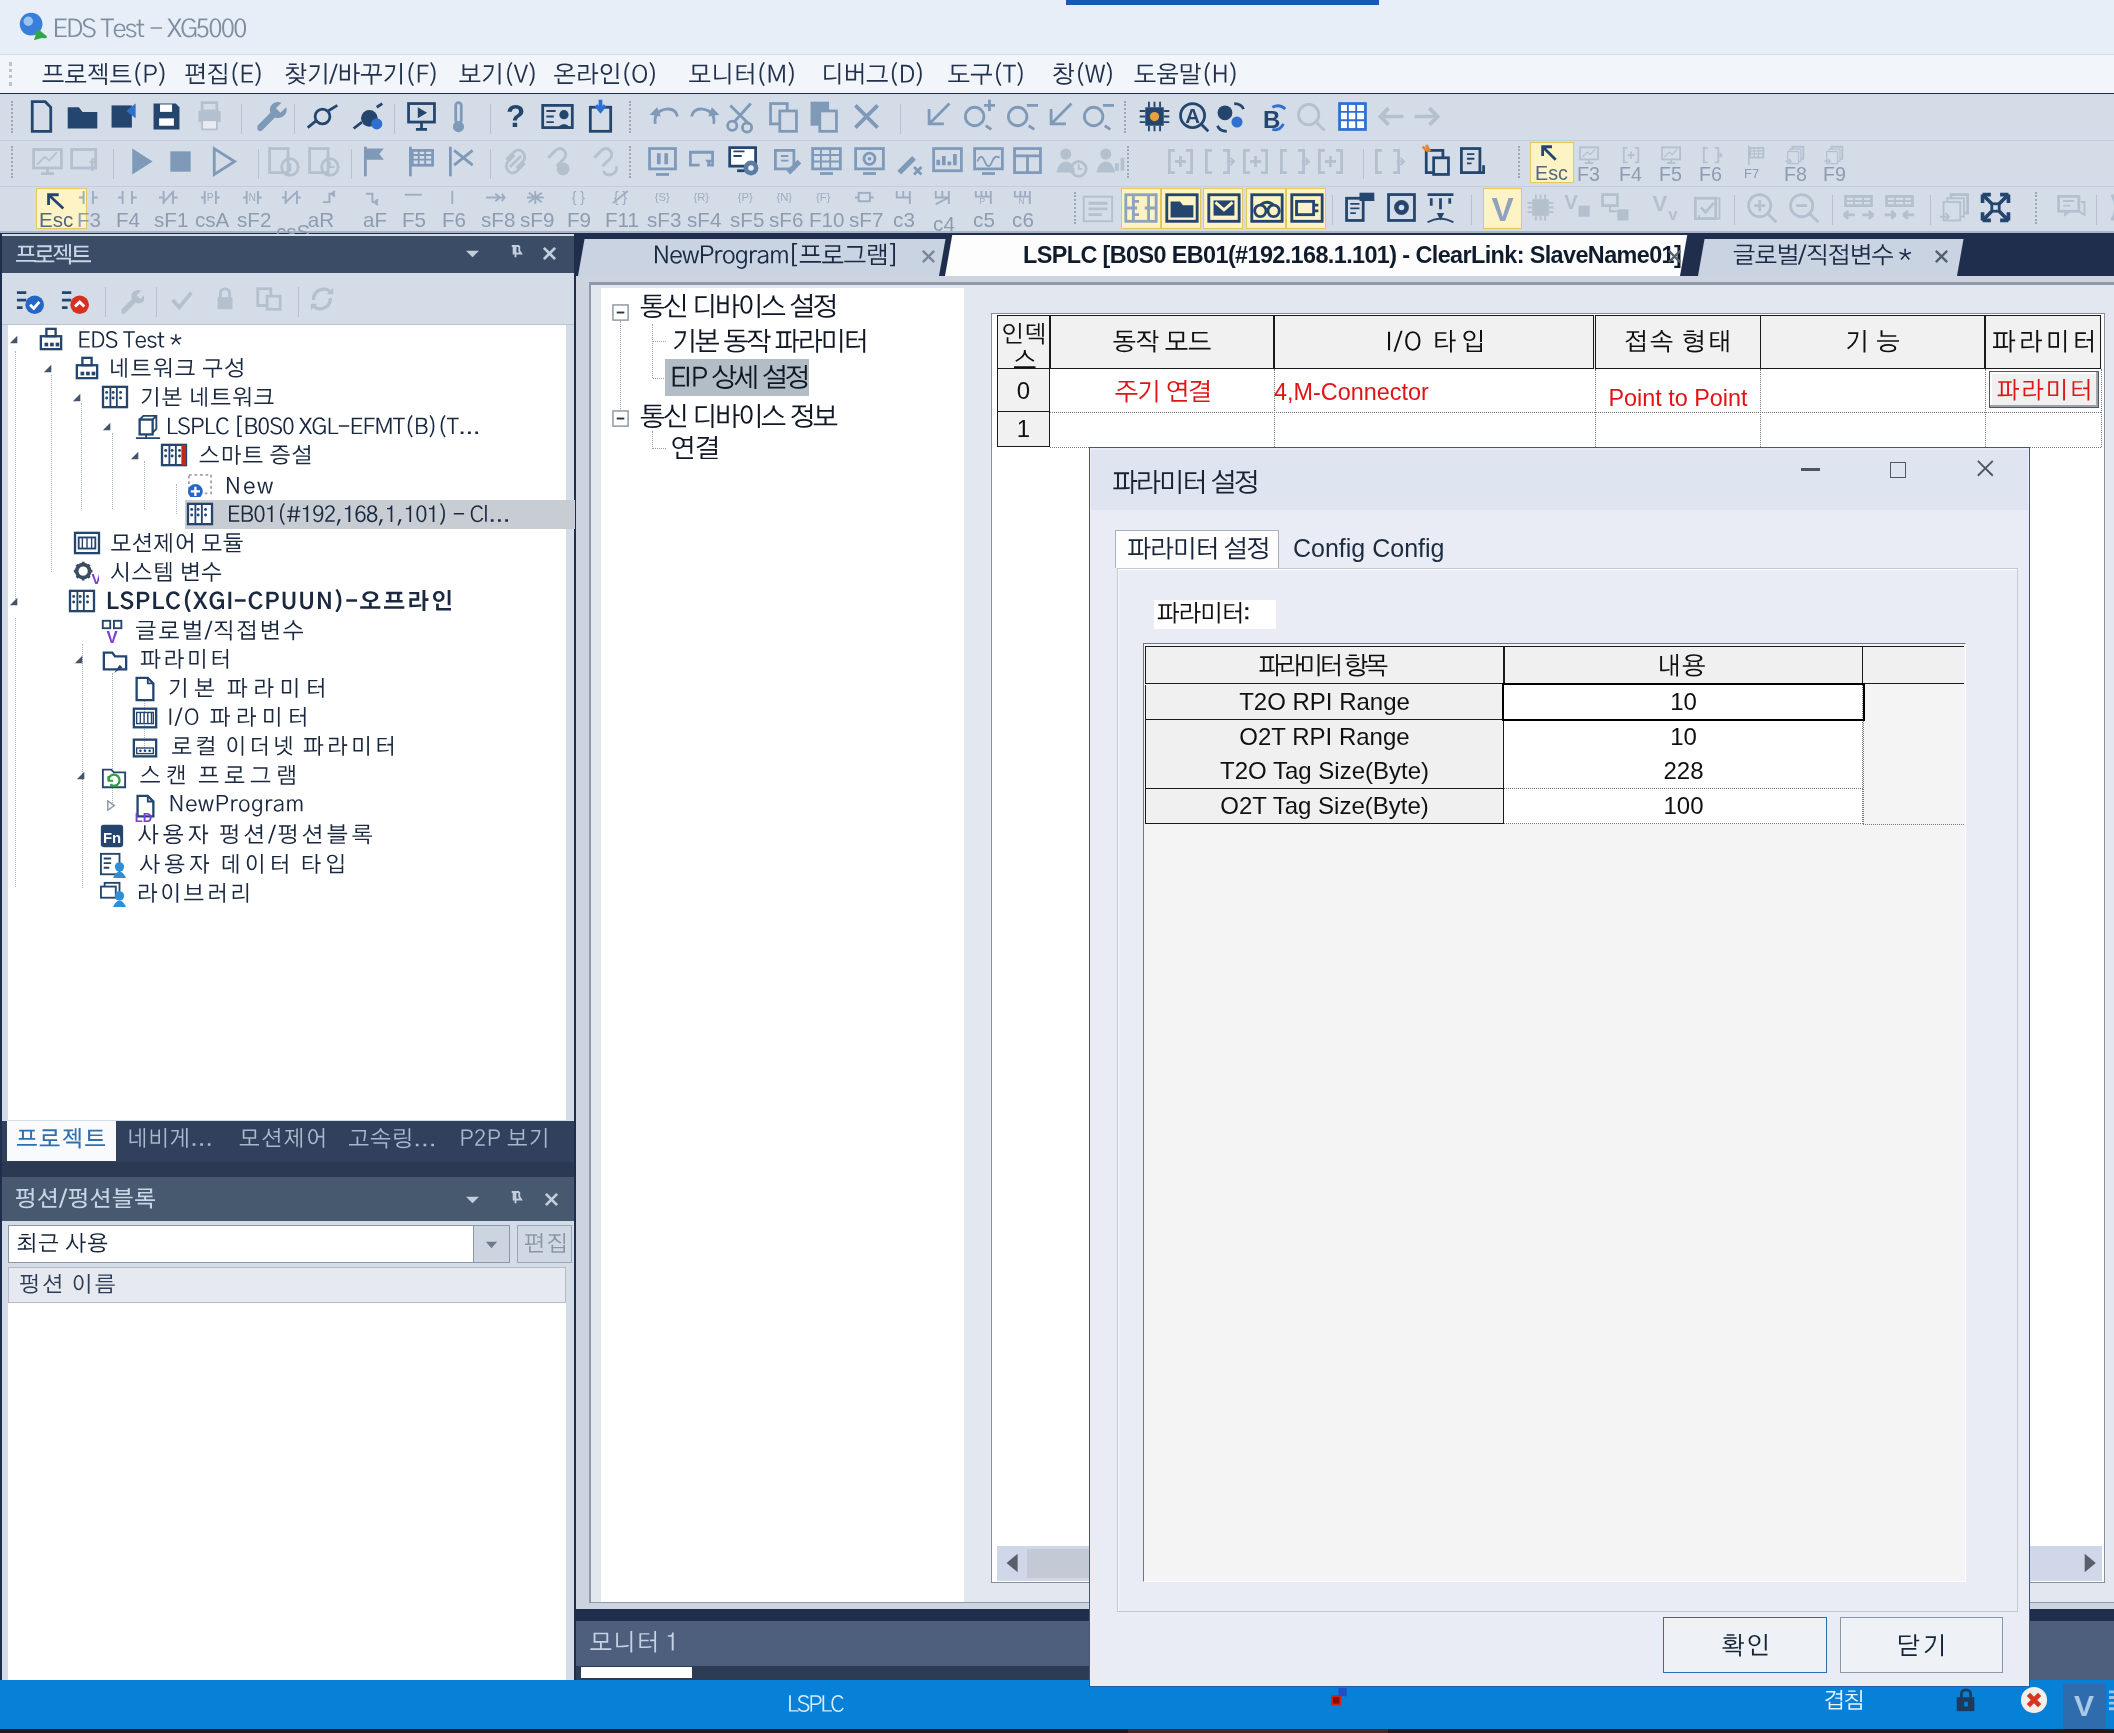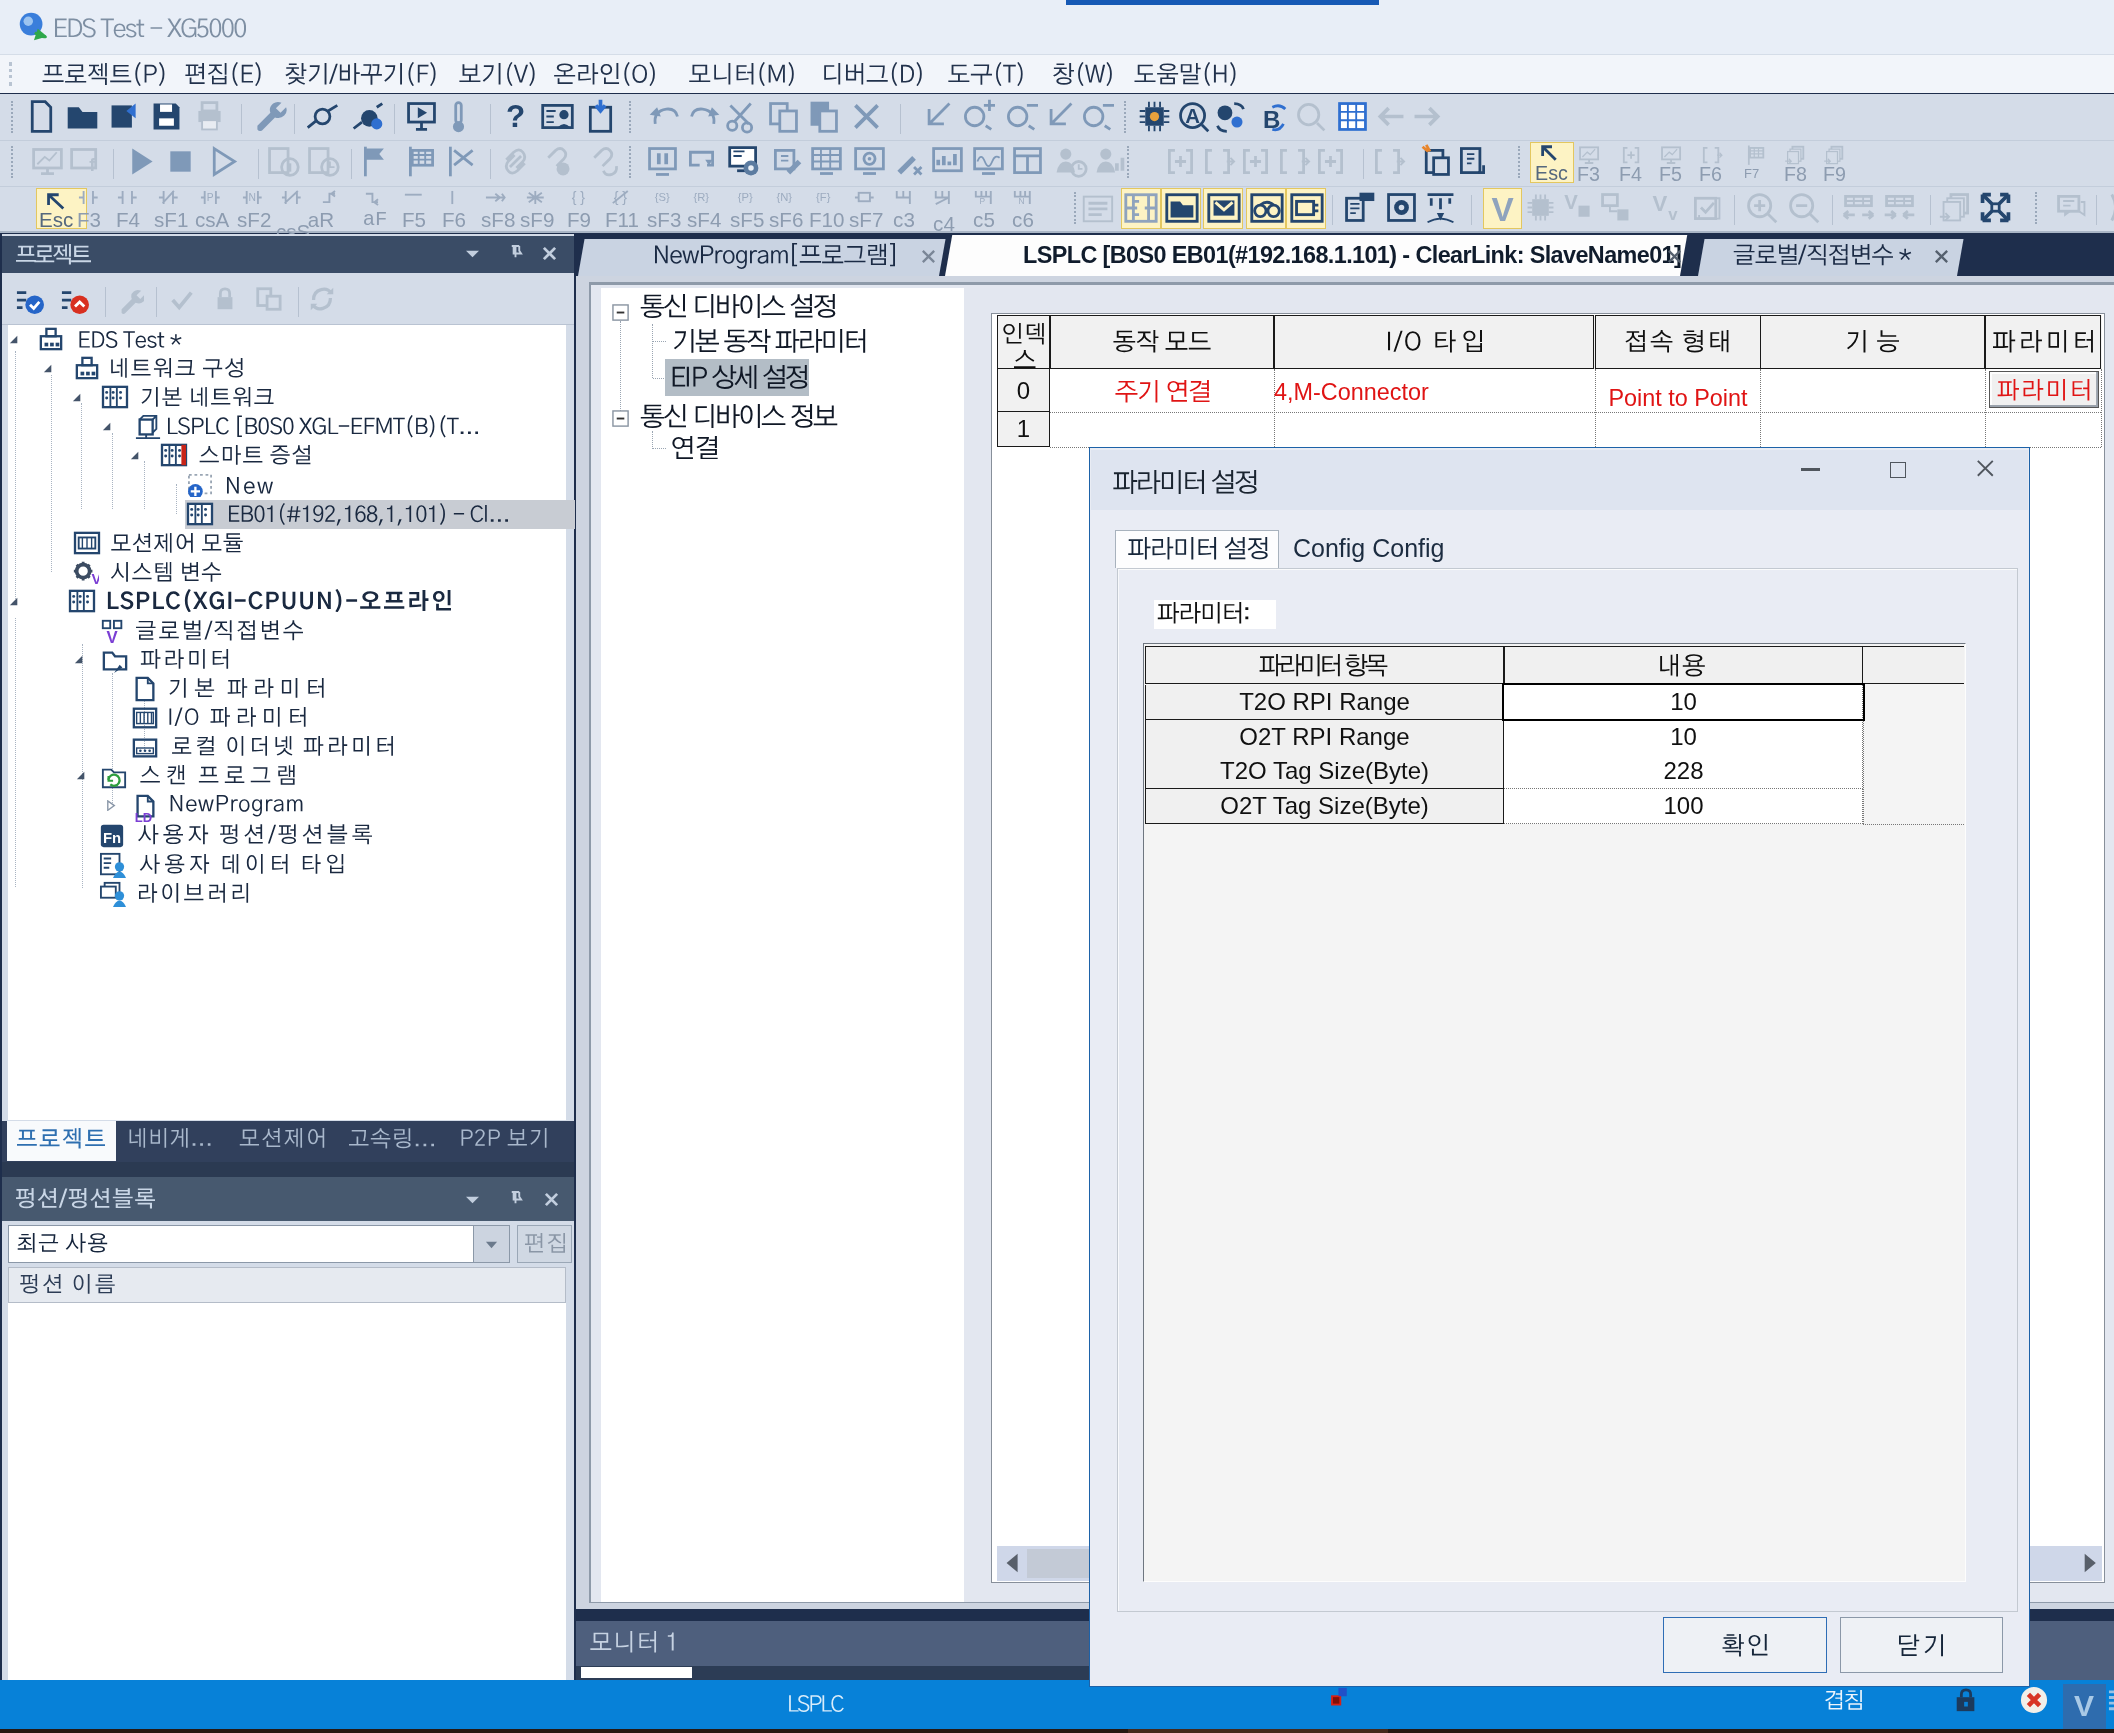--- a/index.html
+++ b/index.html
@@ -432,21 +432,21 @@
       <path d="M1 9 h4 M5 2 v14 M17 2 v14 M17 9 h4 M4 15 L18 2" stroke="#9dacc0" stroke-width="2" fill="none"></path>
     </svg>
     <div style="position:absolute;left:276px;top:204px;width:32px;text-align:center;font-size:20.6px;line-height:31px;color:#8d9cb0;font-weight:normal;white-space:nowrap;margin-top:12px;">csS</div>
     <svg style="position:absolute;left:321px;top:189px" width="20.6" height="17" viewBox="0 0 22 18">
       <path d="M2 14 h7 v-9 h6 m-4 0 l4 -3 m-4 3 l4 3" stroke="#9dacc0" stroke-width="2" fill="none"></path>
     </svg>
     <div style="position:absolute;left:305px;top:204px;width:32px;text-align:center;font-size:20.6px;line-height:31px;color:#8d9cb0;font-weight:normal;white-space:nowrap;">aR</div>
     <svg style="position:absolute;left:364px;top:189px" width="20.6" height="17" viewBox="0 0 22 18">
       <path d="M2 5 h7 v9 h6 m-4 0 l4 -3 m-4 3 l4 3" stroke="#9dacc0" stroke-width="2" fill="none"></path>
     </svg>
-    <div style="position:absolute;left:359px;top:204px;width:32px;text-align:center;font-size:20.6px;line-height:31px;color:#8d9cb0;font-weight:normal;white-space:nowrap;font-family:Liberation Mono, monospace;">aF</div>
+    <div style="position:absolute;left:359px;top:204px;width:32px;text-align:center;font-size:20.6px;line-height:31px;color:#8d9cb0;font-weight:normal;white-space:nowrap;">aF</div>
     <svg style="position:absolute;left:403px;top:189px" width="20.6" height="17" viewBox="0 0 22 18">
       <path d="M2 6 h18" stroke="#9dacc0" stroke-width="2"></path>
     </svg>
     <div style="position:absolute;left:398px;top:204px;width:32px;text-align:center;font-size:20.6px;line-height:31px;color:#8d9cb0;font-weight:normal;white-space:nowrap;">F5</div>
     <svg style="position:absolute;left:442px;top:189px" width="20.6" height="17" viewBox="0 0 22 18">
       <path d="M11 2 v14" stroke="#9dacc0" stroke-width="2"></path>
     </svg>
     <div style="position:absolute;left:438px;top:204px;width:32px;text-align:center;font-size:20.6px;line-height:31px;color:#8d9cb0;font-weight:normal;white-space:nowrap;">F6</div>
     <svg style="position:absolute;left:485px;top:189px" width="20.6" height="17" viewBox="0 0 22 18">
       <path d="M1 9 h14 m-4 -4 l5 4 l-5 4 m5 -4 h4 m-2 -4 l3 4 l-3 4" stroke="#9dacc0" stroke-width="2" fill="none"></path>

